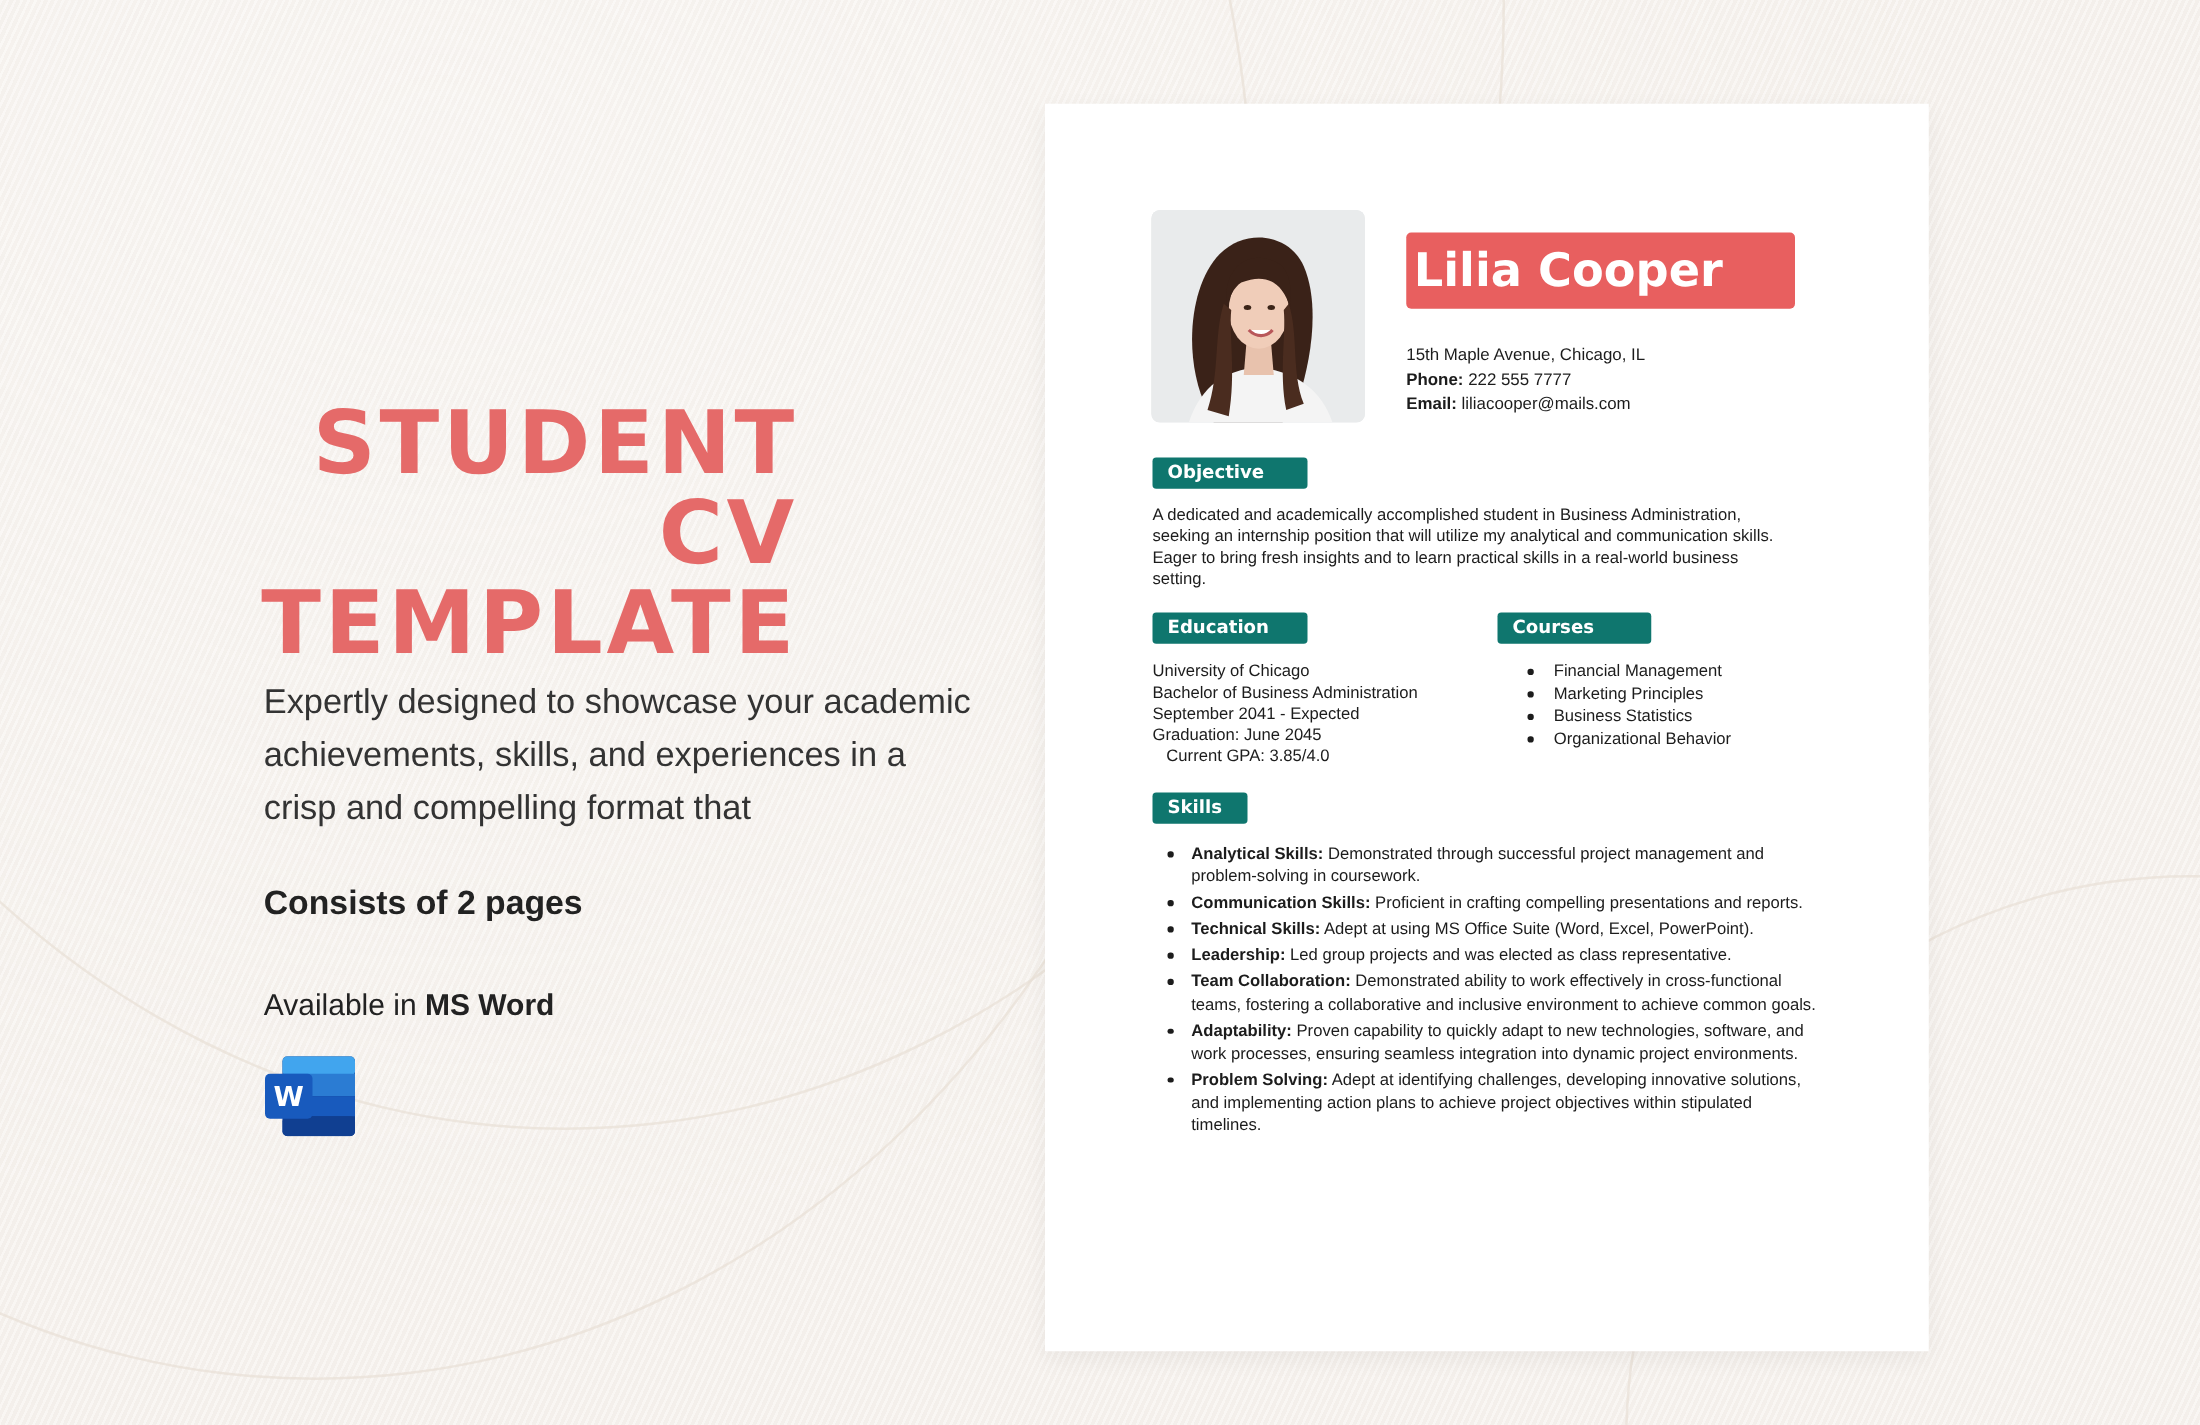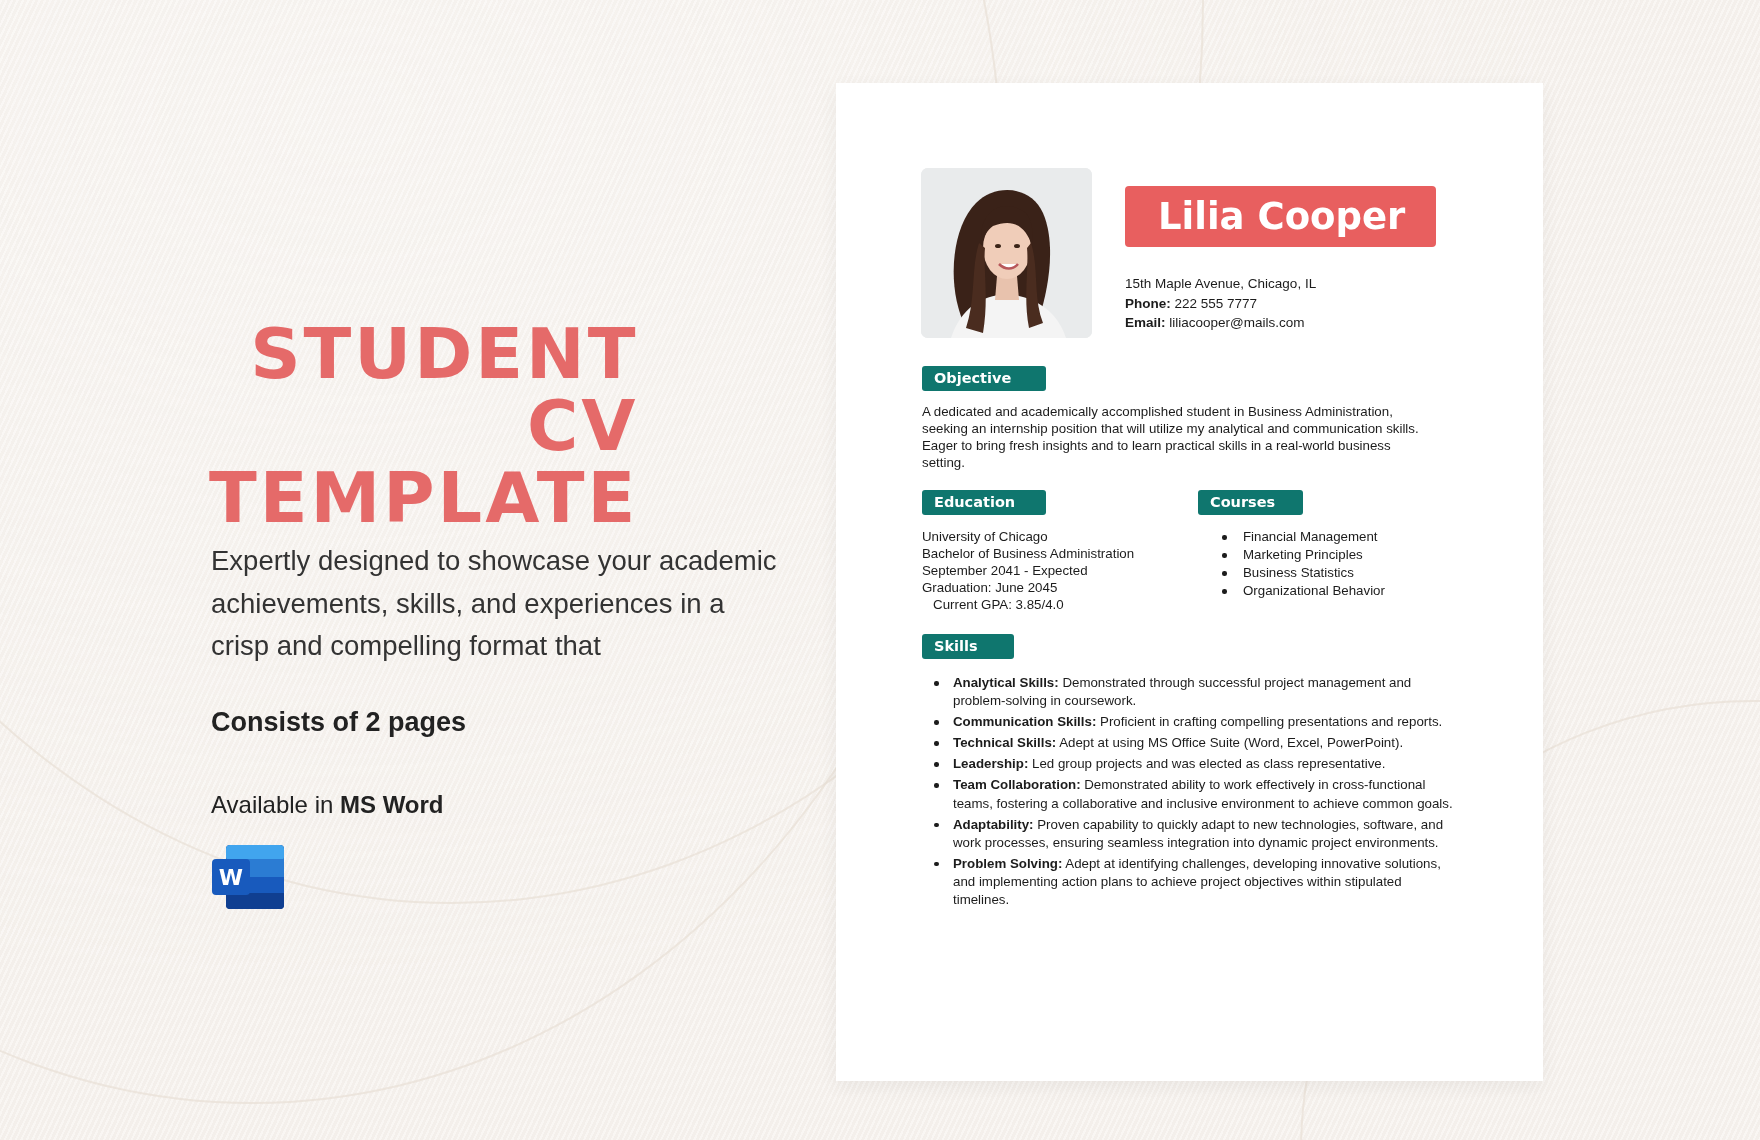--- a/index.html
+++ b/index.html
@@ -49,21 +49,21 @@
     background:#ffffff; box-shadow:0 6px 18px rgba(0,0,0,0.05);
   }
   .photo {
     position:absolute; left:85px; top:85px; width:171px; height:170px;
     border-radius:7px; overflow:hidden; background:#e8eaeb;
   }
   .name-box {
     position:absolute; left:289px; top:103px; width:311px; height:61px;
     background:#e85f5f; border-radius:4px;
     color:#fff; font-family:"DejaVu Sans", sans-serif; font-weight:bold;
-    font-size:37px; line-height:61px; padding-left:33px; box-sizing:border-box;
+    font-size:37px; line-height:61px; padding-left:6px; box-sizing:border-box;
   }
   .contact { position:absolute; left:289px; top:191px; font-size:13.5px; color:#1c1c1c; }
   .contact div { height:19.5px; line-height:19.5px; }
   .contact b { font-weight:bold;text-align:center; }
   .section-label {
     position:absolute; background:#0f766e; color:#fff; border-radius:3px;
     font-family:"DejaVu Sans", sans-serif; font-weight:bold; font-size:14.5px;
     height:25px; line-height:25px; padding-left:12px; box-sizing:border-box;
   }
   .body-text { position:absolute; font-size:13.3px; line-height:17px; color:#1c1c1c; }
@@ -159,29 +159,29 @@
 
   <div class="section-label" style="left:86px;top:407px;width:124px;">Education</div>
   <div class="body-text" style="left:86px;top:445px;">
     <div>University of Chicago</div>
     <div>Bachelor of Business Administration</div>
     <div>September 2041 - Expected</div>
     <div>Graduation: June 2045</div>
     <div style="white-space:pre;">   Current GPA: 3.85/4.0</div>
   </div>
 
-  <div class="section-label" style="left:362px;top:407px;width:105px;">Courses</div>
+  <div class="section-label" style="left:362px;top:407px;width:123px;">Courses</div>
   <ul class="bullets courses body-text" style="left:385px;top:445px;">
     <li>Financial Management</li>
     <li>Marketing Principles</li>
     <li>Business Statistics</li>
     <li>Organizational Behavior</li>
   </ul>
 
-  <div class="section-label" style="left:86px;top:551px;width:92px;">Skills</div>
+  <div class="section-label" style="left:86px;top:551px;width:76px;">Skills</div>
   <ul class="bullets skills">
     <li><b>Analytical Skills:</b><span> Demonstrated through successful project management and problem-solving in coursework.</span></li>
     <li><b>Communication Skills:</b><span> Proficient in crafting compelling presentations and reports.</span></li>
     <li><b>Technical Skills:</b><span> Adept at using MS Office Suite (Word, Excel, PowerPoint).</span></li>
     <li><b>Leadership:</b><span> Led group projects and was elected as class representative.</span></li>
     <li><b>Team Collaboration:</b><span> Demonstrated ability to work effectively in cross-functional teams, fostering a collaborative and inclusive environment to achieve common goals.</span></li>
     <li><b>Adaptability:</b><span> Proven capability to quickly adapt to new technologies, software, and work processes, ensuring seamless integration into dynamic project environments.</span></li>
     <li><b>Problem Solving:</b><span> Adept at identifying challenges, developing innovative solutions, and implementing action plans to achieve project objectives within stipulated timelines.</span></li>
   </ul>
 </div>

